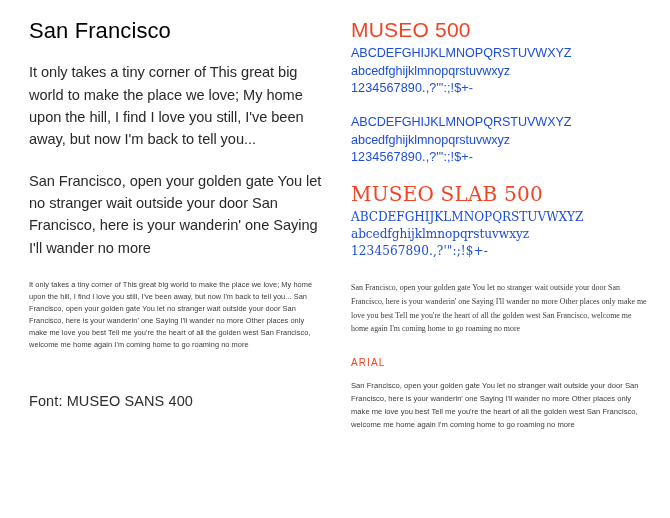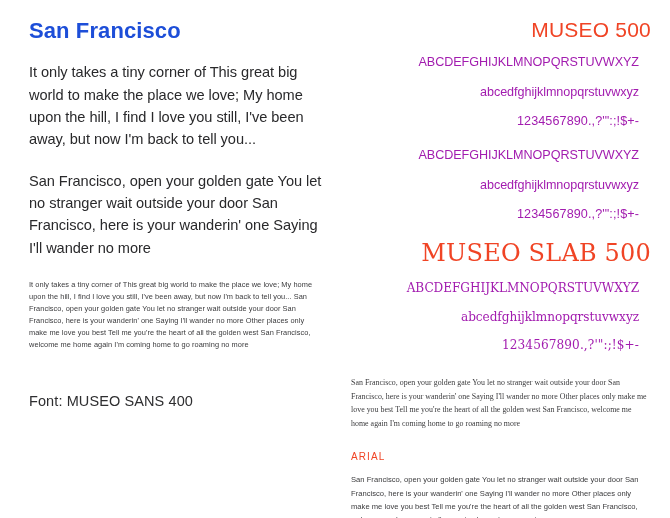--- a/index.html
+++ b/index.html
@@ -27,22 +27,22 @@
   .col-left {
     position: absolute;
     left: 29px;
     top: 18px;
     width: 300px;
   }
 
   .specimen-title {
     font-family: "Liberation Sans", sans-serif;
     font-size: 22px;
-    font-weight: 700;
-    color: #1d4ed8;
+    font-weight: 400;
+    color: #000000;
     letter-spacing: 0.1px;
     line-height: 1.2;
     margin: 0 0 17px 0;
   }
 
   .lyric-block {
     font-family: "Liberation Sans", sans-serif;
     font-size: 14.6px;
     font-weight: 400;
     line-height: 1.52;
@@ -71,55 +71,55 @@
   }
 
   
   .col-right {
     position: absolute;
     left: 351px;
     top: 18px;
     width: 300px;
   }
 
-  .spec-group { margin-bottom: 0; text-align: right; }
+  .spec-group { margin-bottom: 0; }
 
   .spec-heading {
     font-size: 21px;
     font-weight: 400;
     color: #f04425;
     line-height: 1.15;
     letter-spacing: 0.2px;
     margin: 0 0 3px 0;
   }
 
   .spec-line {
     font-size: 12.6px;
     font-weight: 400;
-    color: #a21caf;
+    color: #1d4ed8;
     line-height: 1.38;
     letter-spacing: -0.05px;
-    margin: 12px;
+    margin: 0;
     white-space: nowrap;
   }
 
   .spec-line.nums { letter-spacing: 0.1px; }
 
   
   .ff-sans   { font-family: "Liberation Sans", sans-serif; }
   .ff-slab   { font-family: "DejaVu Serif", serif; }
   .ff-serif  { font-family: "Liberation Serif", serif; }
 
   .spec-group.museo   { margin-bottom: 17px; }
   .spec-group.sans    { margin-bottom: 17px; }
   .spec-group.slab    { margin-bottom: 22px; }
 
   .spec-slab-heading {
     font-family: "DejaVu Serif", serif;
-    font-size: 24px;
+    font-size: 20px;
     font-weight: 400;
     color: #f04425;
     line-height: 1.15;
     letter-spacing: 0.2px;
     margin: 0 0 3px 0;
   }
   .spec-group.slab .spec-line { font-size: 12.1px; }
 
   
   .sample-block { margin-bottom: 22px; }

